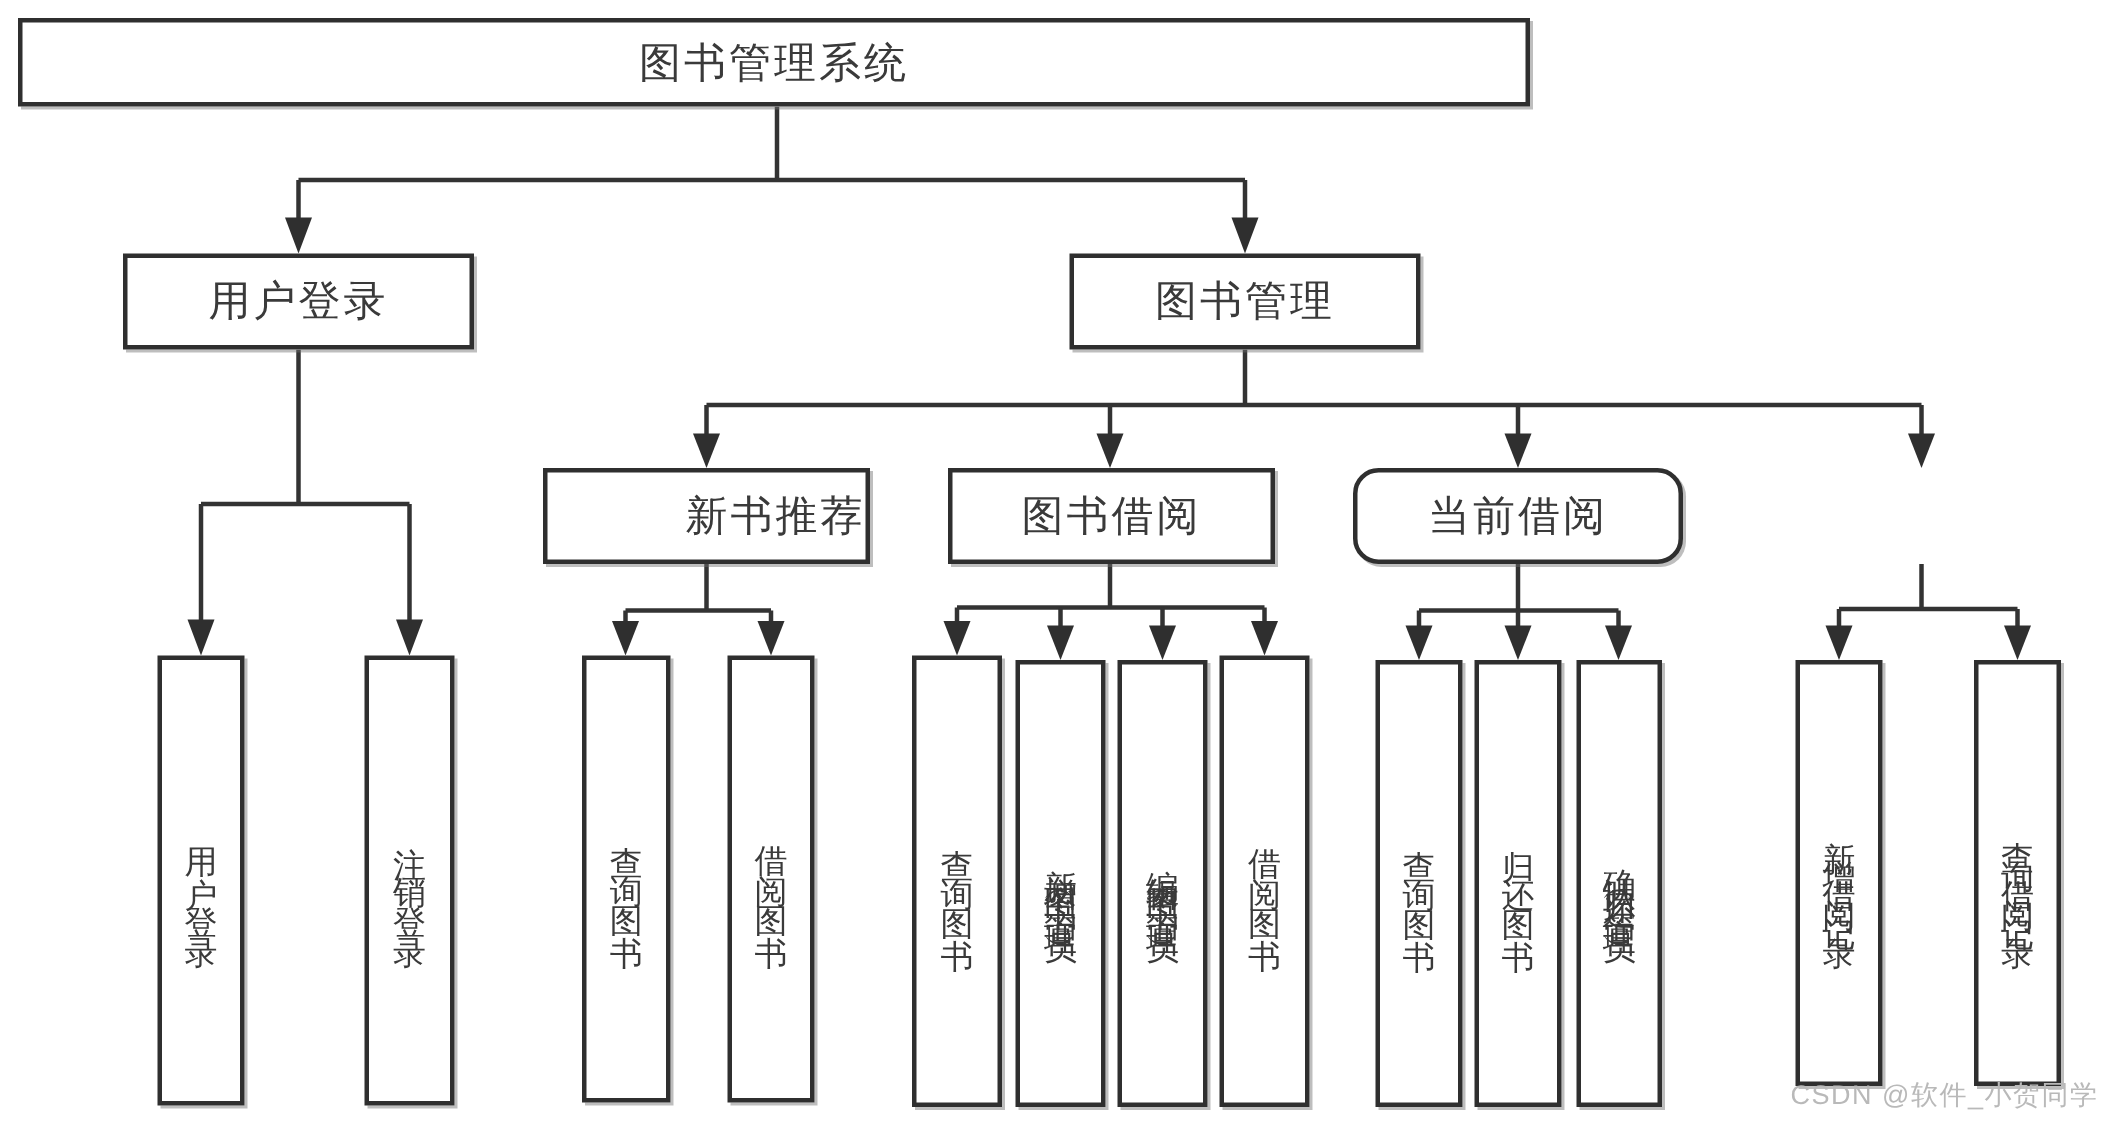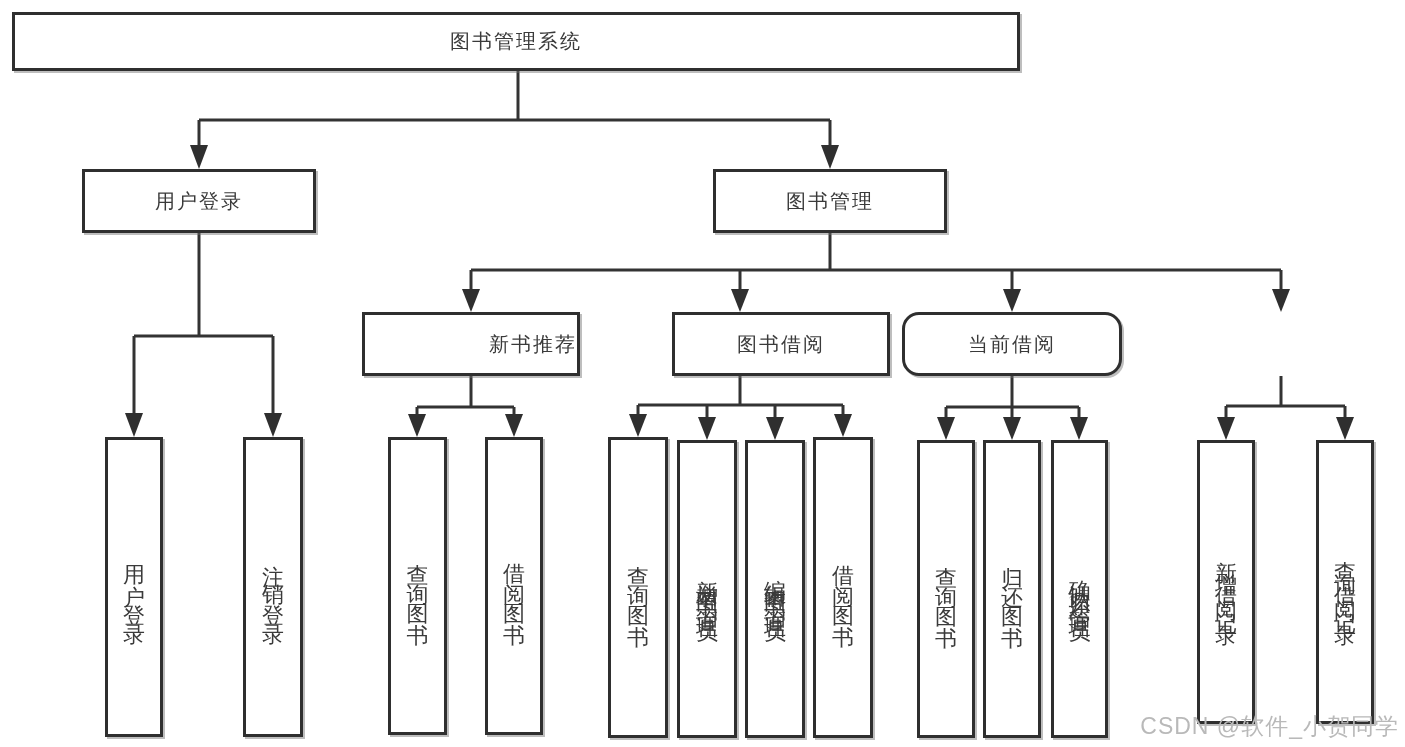--- a/index.html
+++ b/index.html
@@ -27,36 +27,36 @@
     position: absolute;
     box-sizing: border-box;
     background: #ffffff;
     border: 3px solid #2f2f2f;
     box-shadow: 2px 2px 0 rgba(110,110,110,0.45);
     display: flex;
     align-items: center;
     justify-content: center;
   }
   .hnode .label {
-    font-size: 20px;
+    font-size: 28px;
     letter-spacing: 2px;
     white-space: nowrap;
   }
   .vnode .label {
     writing-mode: vertical-rl;
     text-orientation: mixed;
     font-size: 22px;
     line-height: 1;
     white-space: nowrap;
   }
   #watermark {
     position: absolute;
     right: 6px;
     bottom: 5px;
-    font-size: 23px;
+    font-size: 18px;
     color: #b9b9b9;
     letter-spacing: 1px;
     white-space: nowrap;
   }
 </style>
 </head>
 <body>
 
 <div id="stage">
 
@@ -134,21 +134,21 @@
   <div class="node hnode" style="left:82px; top:169px; width:234px; height:64px;">
     <span class="label">用户登录</span>
   </div>
   <div class="node hnode" style="left:713px; top:169px; width:234px; height:64px;">
     <span class="label">图书管理</span>
   </div>
 
   <div class="node hnode" style="left:362px; top:312px; width:218px; height:64px;justify-content:flex-end;">
     <span class="label">新书推荐</span>
   </div>
-  <div class="node hnode" style="left:632px; top:312px; width:218px; height:64px;margin-left:40px;">
+  <div class="node hnode" style="left:632px; top:312px; width:218px; height:64px;">
     <span class="label">图书借阅</span>
   </div>
   <div class="node hnode" style="left:902px; top:312px; width:220px; height:64px;border-radius:17px;">
     <span class="label">当前借阅</span>
   </div>
 
   <div class="node vnode" style="left:105px; top:437px; width:58px; height:300px;">
     <span class="label" style="letter-spacing: 20px;">用户登录</span>
   </div>
   <div class="node vnode" style="left:243px; top:437px; width:60px; height:300px;">

